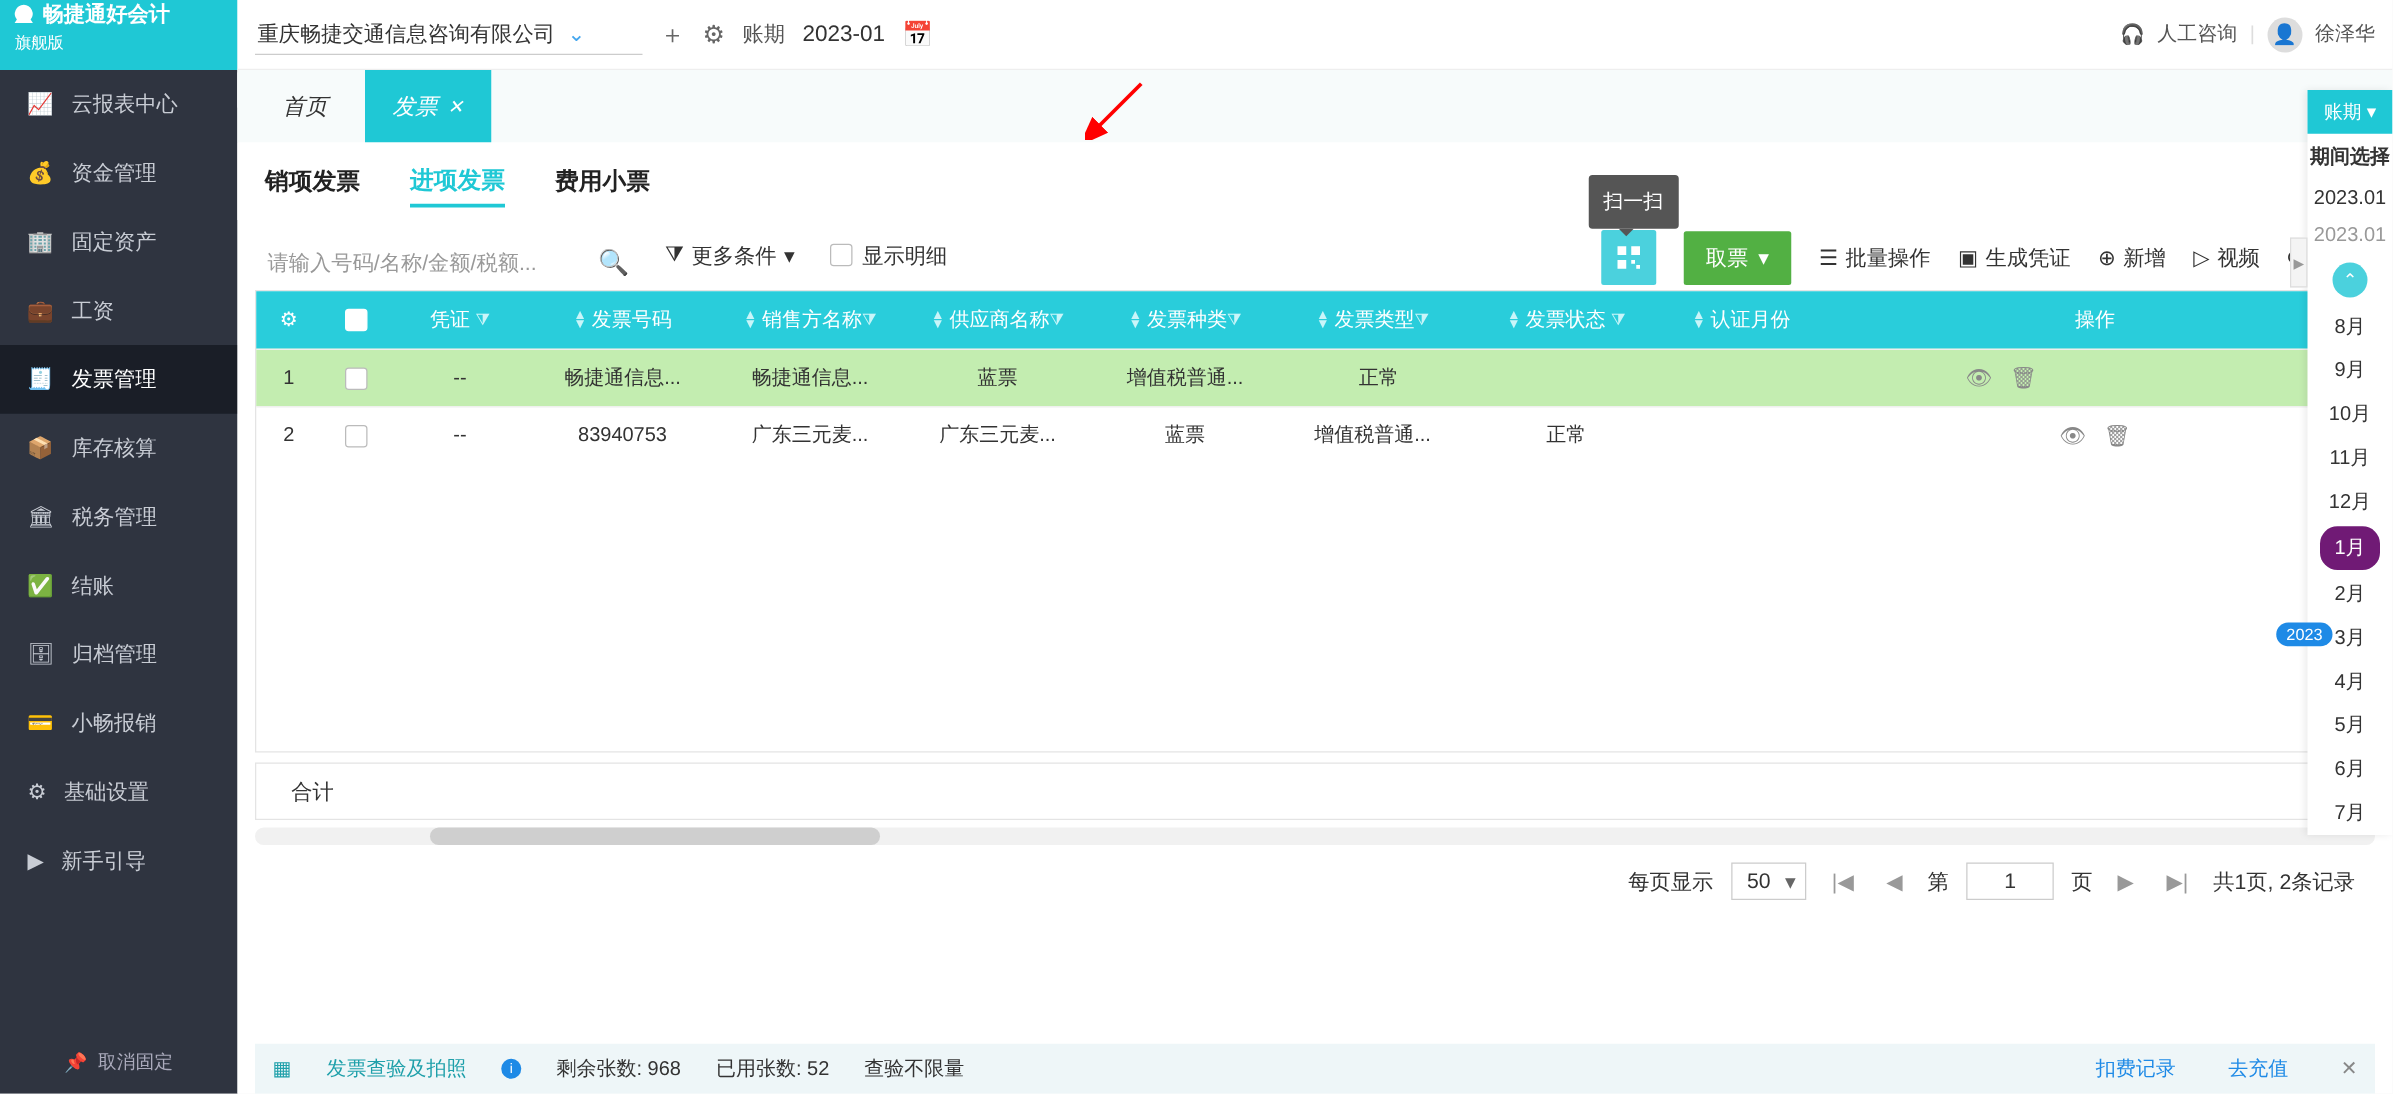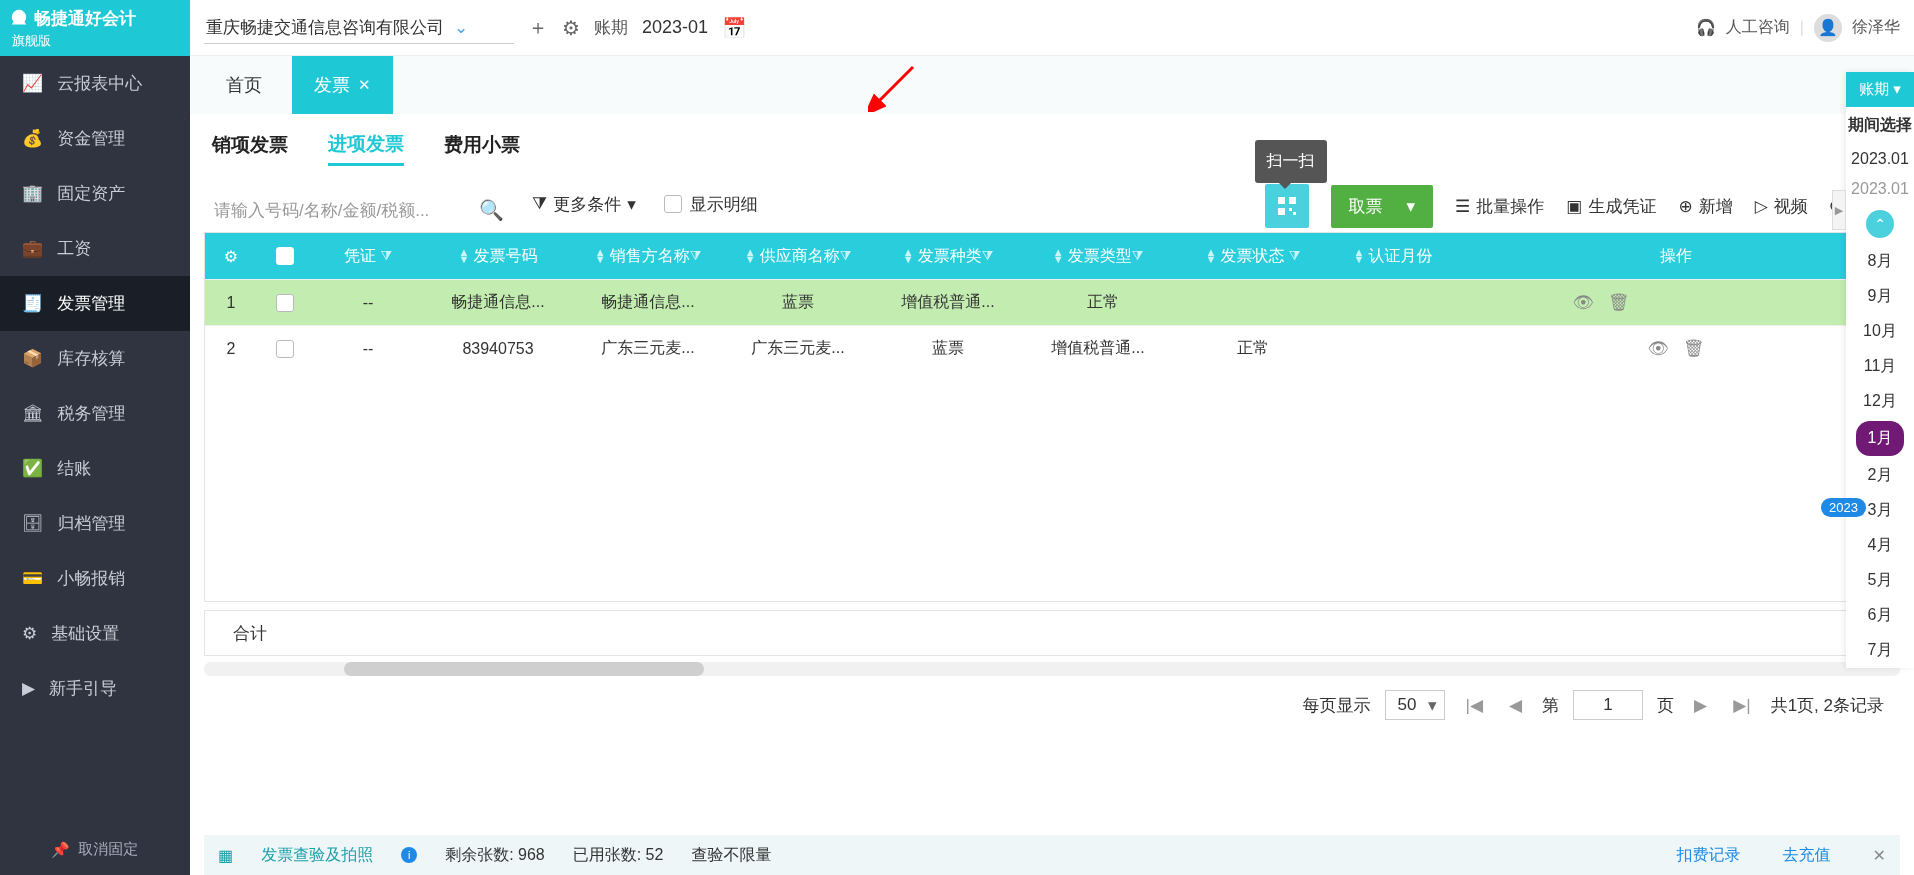--- a/index.html
+++ b/index.html
@@ -1,19 +1,19 @@
 <!DOCTYPE html>
 <html><head>
 <meta charset="utf-8">
 <style>
 * { margin:0; padding:0; box-sizing:border-box; font-family:"Microsoft YaHei","PingFang SC",sans-serif; }
 body { background:#f5f5f5; overflow:hidden; width:1914px; height:875px; position:relative; }
 
 
-.brand-bar { position:absolute; left:0; top:0; width:190px; height:56px; background:#1fc8d5; color:#fff; display:flex; flex-direction:column; justify-content:center; padding-left:8px;}
+.brand-bar { position:absolute; left:0; top:0; width:190px; height:56px; background:#1fc8d5; color:#fff; display:flex; flex-direction:column; justify-content:flex-start; padding-left:8px;}
 .brand-bar .logo-row{ display:flex; align-items:center; gap:4px; font-size:17px; font-weight:bold;}
 .brand-bar .edition { font-size:13px; margin-top:2px; padding-left:4px;}
 
 
 .top-header { position:absolute; left:190px; right:0; top:0; height:56px; background:#fff; display:flex; align-items:center; padding:0 14px; gap:14px; border-bottom:1px solid #eee;}
 .company-select { display:flex; align-items:center; color:#333; font-size:17px; gap:10px; border-bottom:1px solid #ccc; padding:4px 2px; min-width:310px;}
 .company-select .chev { color:#44a6ee; }
 .hdr-icon { color:#666; font-size:20px; cursor:pointer;}
 .period-lbl{ color:#555; font-size:17px;}
 .period-val{ font-size:18px; color:#333;}
@@ -26,38 +26,38 @@
 .sidebar .item{ display:flex; align-items:center; gap:14px; height:55px; padding-left:22px; font-size:17px; cursor:pointer;}
 .sidebar .item.active{ background:#1a1e27; color:#fff;}
 .sidebar .unpin{ position:absolute; bottom:8px; left:0; right:0; display:flex; align-items:center; justify-content:center; gap:8px; color:#aab; font-size:15px; padding:8px 0;}
 .sb-handle{ position:absolute; left:190px; top:58px; width:14px; height:28px; background:#eee; color:#888; font-size:11px; display:flex; align-items:center; justify-content:center; border:1px solid #ddd;}
 
 
 .main{ position:absolute; left:190px; right:0; top:56px; bottom:0; background:#fff;}
 
 
 .tab-strip{ height:58px; background:#f7fbfb; display:flex; align-items:flex-end; padding:0 14px; gap:8px; position:relative;}
-.tab{ height:58px; padding:0 22px; display:flex; align-items:center; gap:8px; font-size:18px; color:#333; cursor:pointer;}
+.tab{ height:58px; padding:0 22px; display:flex; align-items:center; gap:8px; font-size:18px; color:#333; cursor:pointer;font-style:italic;}
 .tab.active{ background:#1fc8d5; color:#fff;}
 .tab .x{ font-size:15px;}
 .tab-close-all{ position:absolute; right:18px; top:18px; font-size:20px; color:#555; cursor:pointer;}
 
 
 .subtabs{ display:flex; align-items:center; height:62px; padding:0 22px; gap:40px; background:#fff;}
 .subtab{ font-size:19px; color:#222; font-weight:600; padding:6px 0; cursor:pointer;}
 .subtab.active{ color:#1fc8d5; border-bottom:3px solid #1fc8d5;}
 
 
 .toolbar{ position:absolute; right:30px; top:70px; display:flex; align-items:center; gap:22px;}
 .toolbar .tbtn{ display:flex; align-items:center; gap:6px; color:#333; font-size:17px; cursor:pointer;}
 .qr-btn{ width:44px; height:44px; background:#4bd1dd; display:flex; align-items:center; justify-content:center; border-radius:2px; cursor:pointer;}
 .qr-btn svg{ width:24px; height:24px; fill:#fff;}
 .tooltip{ position:absolute; top:-44px; left:-10px; background:#555; color:#fff; font-size:16px; padding:11px 12px; border-radius:3px; white-space:nowrap;}
 .tooltip:after{ content:""; position:absolute; left:24px; bottom:-6px; border:6px solid transparent; border-top-color:#555; border-bottom:none;}
-.get-btn{ background:#52b043; color:#fff; padding:10px 18px; font-size:17px; display:flex; align-items:center; gap:24px; border-radius:2px;}
+.get-btn{ background:#52b043; color:#fff; padding:10px 18px; font-size:17px; display:flex; align-items:center; gap:8px; border-radius:2px;}
 
 
 .filter-row{ display:flex; align-items:center; gap:28px; padding:0 24px; height:56px;}
 .search-box{ display:flex; align-items:center; width:290px; justify-content:space-between; color:#999; font-size:17px;margin-top:12px;}
 .search-box .mag{ color:#1fc8d5; font-size:20px;}
 .more-cond{ display:flex; align-items:center; gap:6px; color:#333; font-size:17px;}
 .show-detail{ display:flex; align-items:center; gap:8px; font-size:17px; color:#333;}
 .cbox{ width:18px; height:18px; border:1px solid #bbb; border-radius:3px; background:#fff;}
 
 

